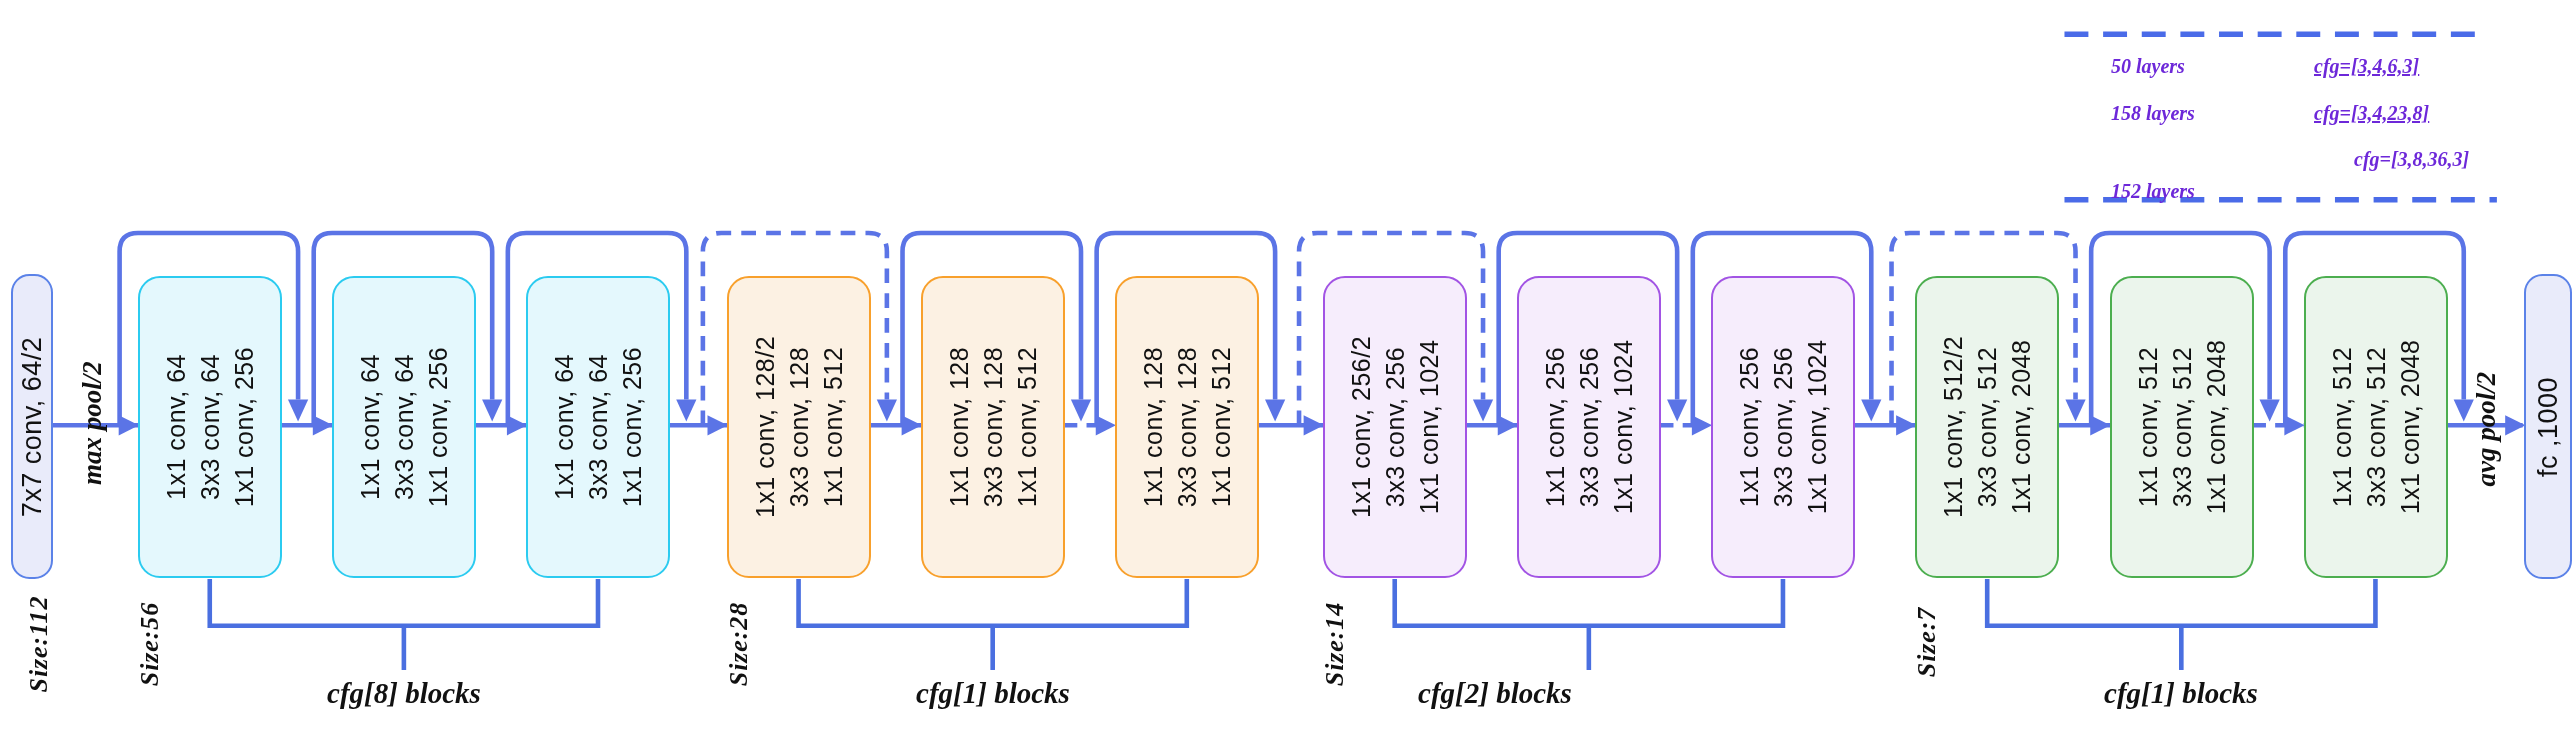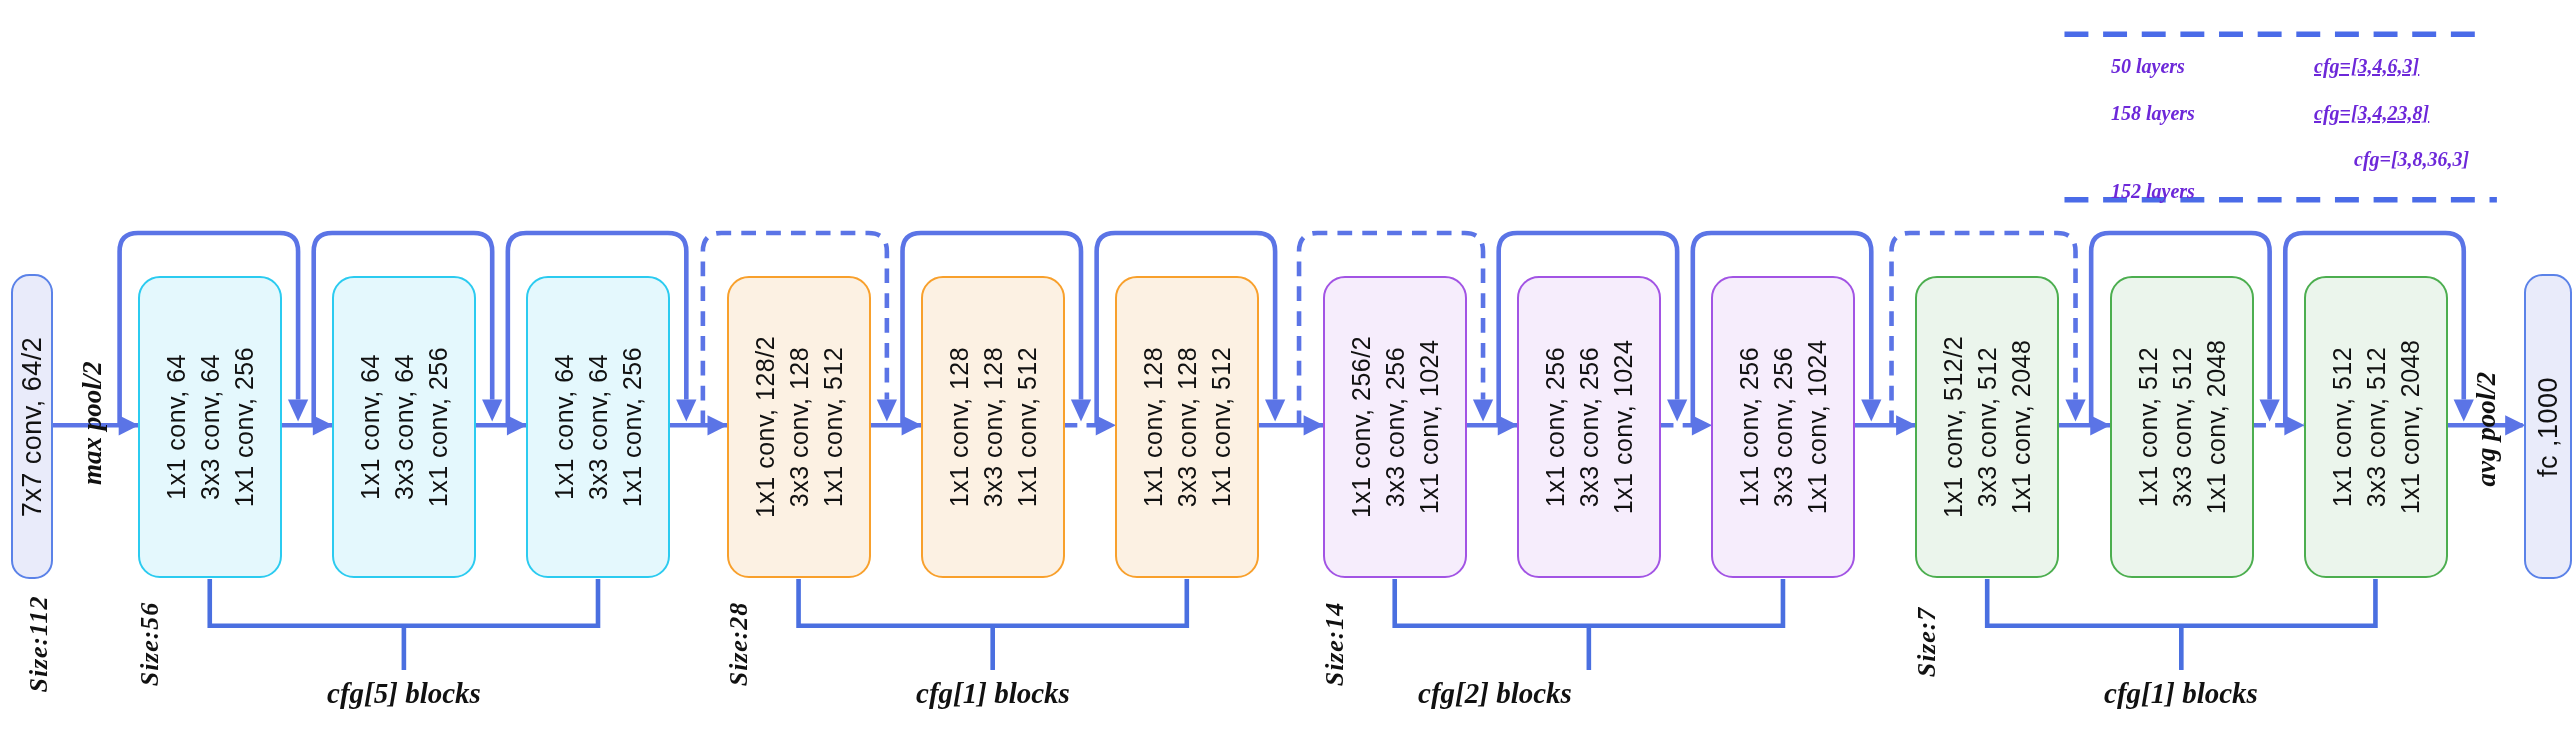--- a/index.html
+++ b/index.html
@@ -145,21 +145,21 @@
     </div>
   </div>
   <div class="block cyan" style="left:526px;">
     <div class="vtext">
       <div>1x1 conv, 64</div>
       <div>3x3 conv, 64</div>
       <div>1x1 conv, 256</div>
     </div>
   </div>
   <div class="rot serifit size-label" style="left:150px;top:644px;">Size:56</div>
-  <div class="cfg-label" style="left:404px;">cfg[5] blocks</div>
+  <div class="cfg-label" style="left:404px;">cfg[8] blocks</div>
 
   <div class="block orange" style="left:727px;">
     <div class="vtext">
       <div>1x1 conv, 128/2</div>
       <div>3x3 conv, 128</div>
       <div>1x1 conv, 512</div>
     </div>
   </div>
   <div class="block orange" style="left:921px;">
     <div class="vtext">

